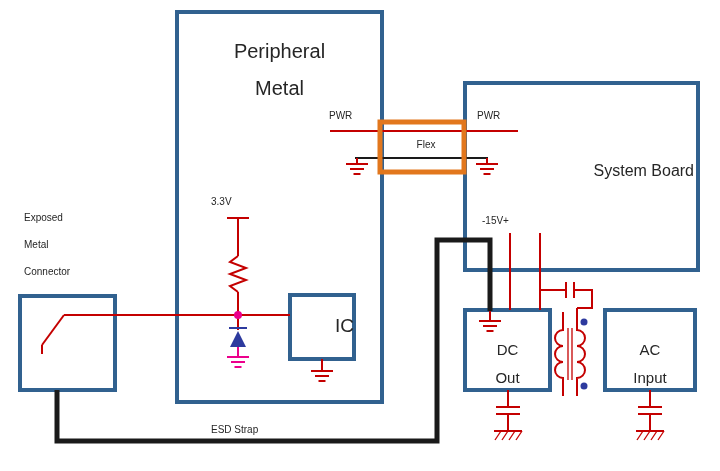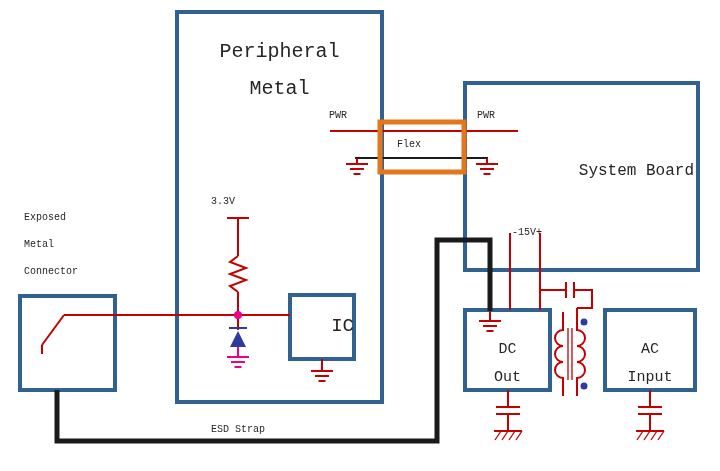--- a/index.html
+++ b/index.html
@@ -1,18 +1,18 @@
 <!DOCTYPE html>
 <html><head>
 <meta charset="utf-8">
 <style>
   html,body{margin:0;padding:0;background:#fff;}
   .stage{
     position:relative;width:720px;height:465px;background:#ffffff;
-    font-family:Liberation Mono, monospace;color:#262626;overflow:hidden;
+    font-family:Liberation Sans, sans-serif;color:#262626;overflow:hidden;
   }
   svg{position:absolute;left:0;top:0;}
   .lbl{position:absolute;white-space:nowrap;}
   .board-title{font-size:20px;line-height:37px;text-align:center;}
   .sys-title{font-size:16px;text-align:right;}
   .small{font-size:10px;line-height:18px;}
   .multiline{line-height:27px;white-space:normal;}
   .boxtext{font-size:15px;line-height:28px;text-align:center;white-space:normal;margin-top:16px;}
   .ic-title{font-size:19px;text-align:right;}
   
@@ -145,36 +145,36 @@
     <rect x="380" y="122" width="84" height="50" class="flexbox"></rect>
   </svg>
 
   <div class="lbl board-title" style="left:177px;top:33px;width:205px;">
     <div>Peripheral</div>
     <div>Metal</div>
   </div>
 
   <div class="lbl sys-title" style="left:470px;top:162px;width:224px;">System Board</div>
 
-  <div class="lbl small" style="left:397px;top:136px;width:84px;text-align:left;">Flex</div>
+  <div class="lbl small" style="left:384px;top:136px;width:84px;text-align:center;">Flex</div>
 
   <div class="lbl small" style="left:329px;top:107px;">PWR</div>
   <div class="lbl small" style="left:477px;top:107px;">PWR</div>
 
   <div class="lbl small multiline" style="left:24px;top:196px;margin-top:8px;">
     <div>Exposed</div>
     <div>Metal</div>
     <div>Connector</div>
   </div>
 
   <div class="lbl small" style="left:211px;top:193px;">3.3V</div>
 
   <div class="lbl ic-title" style="left:290px;top:315px;width:64px;">IC</div>
 
-  <div class="lbl small" style="left:482px;top:224px;margin-left:30px;">-15V+</div>
+  <div class="lbl small" style="left:482px;top:212px;">-15V+</div>
 
   <div class="lbl boxtext" style="left:465px;top:320px;width:85px;">
     <div>DC</div>
     <div>Out</div>
   </div>
 
   <div class="lbl boxtext" style="left:605px;top:320px;width:90px;">
     <div>AC</div>
     <div>Input</div>
   </div>

